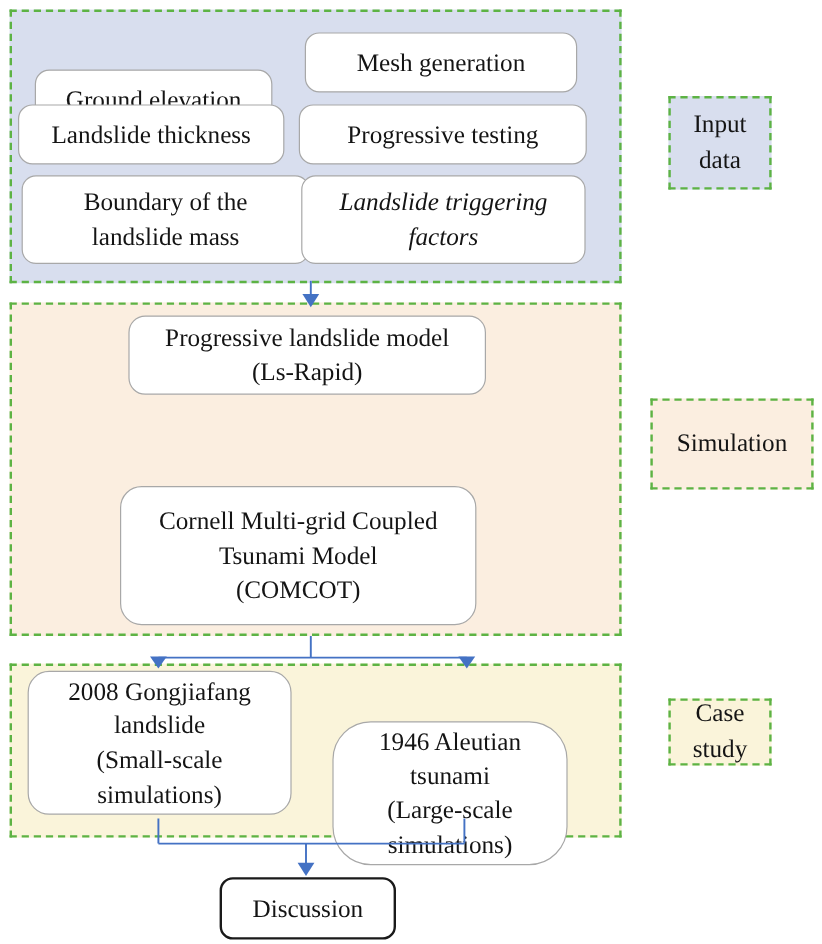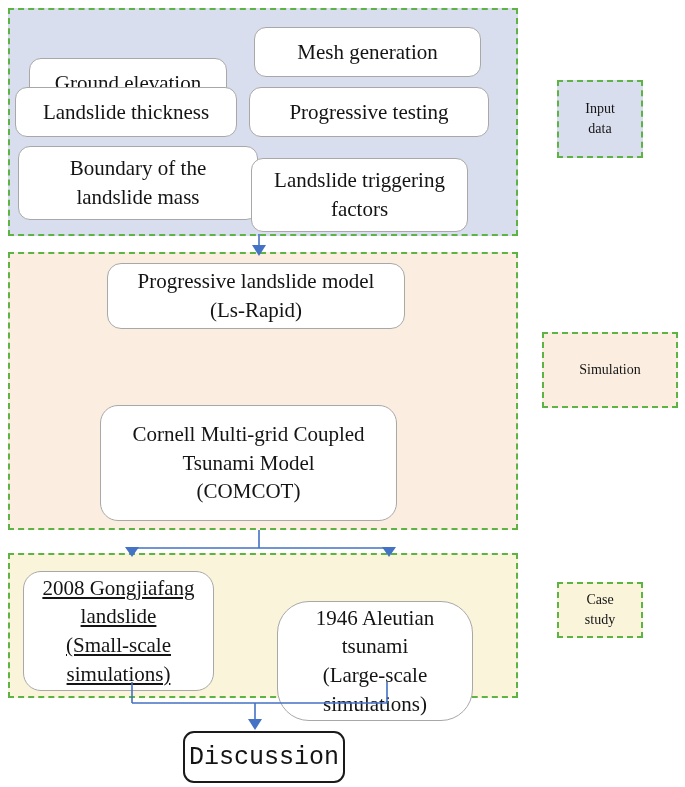--- a/index.html
+++ b/index.html
@@ -21,48 +21,48 @@
     display:flex;align-items:center;justify-content:center;
     text-align:center;white-space:pre-line;
     font-size:21px;line-height:1.36;padding:2px 6px;
   }
   
   .n-ground{left:19px;top:17px;width:198px;height:50px;margin-top:31px;}
   .n-mesh{left:244px;top:17px;width:227px;height:50px;}
   .n-thick{left:5px;top:77px;width:222px;height:50px;}
   .n-geo{left:239px;top:77px;width:240px;height:50px;}
   .n-boundary{left:8px;top:136px;width:240px;height:74px;}
-  .n-trigger{left:241px;top:148px;width:217px;height:74px;}
+  .n-trigger{left:241px;top:136px;width:237px;height:74px;font-style:italic;}
   
   .n-lsrapid{left:97px;top:9px;width:298px;height:66px;border-radius:14px;}
   .n-comcot{left:90px;top:151px;width:297px;height:116px;border-radius:18px;}
   .fortran-arrow{position:absolute;left:140px;top:84px;width:240px;height:62px;}
   .fortran-arrow svg{position:absolute;left:0;top:0;}
   .fortran-label{
     position:absolute;left:0;top:1px;width:100%;height:26px;
     display:flex;align-items:center;justify-content:center;font-size:21px;
   }
   
-  .n-case1{left:13px;top:16px;width:191px;height:120px;border-radius:18px;text-decoration:underline;}
+  .n-case1{left:13px;top:4px;width:220px;height:120px;border-radius:18px;}
   .n-case2{left:267px;top:7px;width:196px;height:120px;border-radius:32px;margin-top:39px;}
   
   .side-label{
     position:absolute;box-sizing:border-box;
     border:2px dashed var(--border-green,#5db344);
     display:flex;align-items:center;justify-content:center;
-    text-align:center;white-space:pre-line;font-size:14px;line-height:1.42;
+    text-align:center;white-space:pre-line;font-size:21px;line-height:1.42;
   }
   .lbl-input{left:557px;top:80px;width:86px;height:78px;background:var(--input-bg,#d8deee);}
   .lbl-sim{left:542px;top:332px;width:136px;height:76px;background:var(--simulation-bg,#fbeee0);}
   .lbl-case{left:557px;top:582px;width:86px;height:56px;background:var(--case-bg,#faf4da);}
   
   .n-discussion{
-    position:absolute;left:183px;top:731px;width:162px;height:52px;
+    position:absolute;left:183px;top:731px;width:147px;height:52px;
     box-sizing:border-box;background:#ffffff;border:2.5px solid #1a1a1a;border-radius:11px;
-    display:flex;align-items:center;justify-content:center;font-size:25px;font-family:Liberation Mono, monospace;
+    display:flex;align-items:center;justify-content:center;font-size:21px;
   }
   
   .connectors{position:absolute;left:0;top:0;width:685px;height:787px;pointer-events:none;z-index:5;}
   .connectors path{stroke:var(--arrow-blue,#4472c4);stroke-width:1.6;fill:none;}
   .connectors polygon{fill:var(--arrow-blue,#4472c4);}
 </style>
 </head>
 <body>
 
 <div id="stage">

